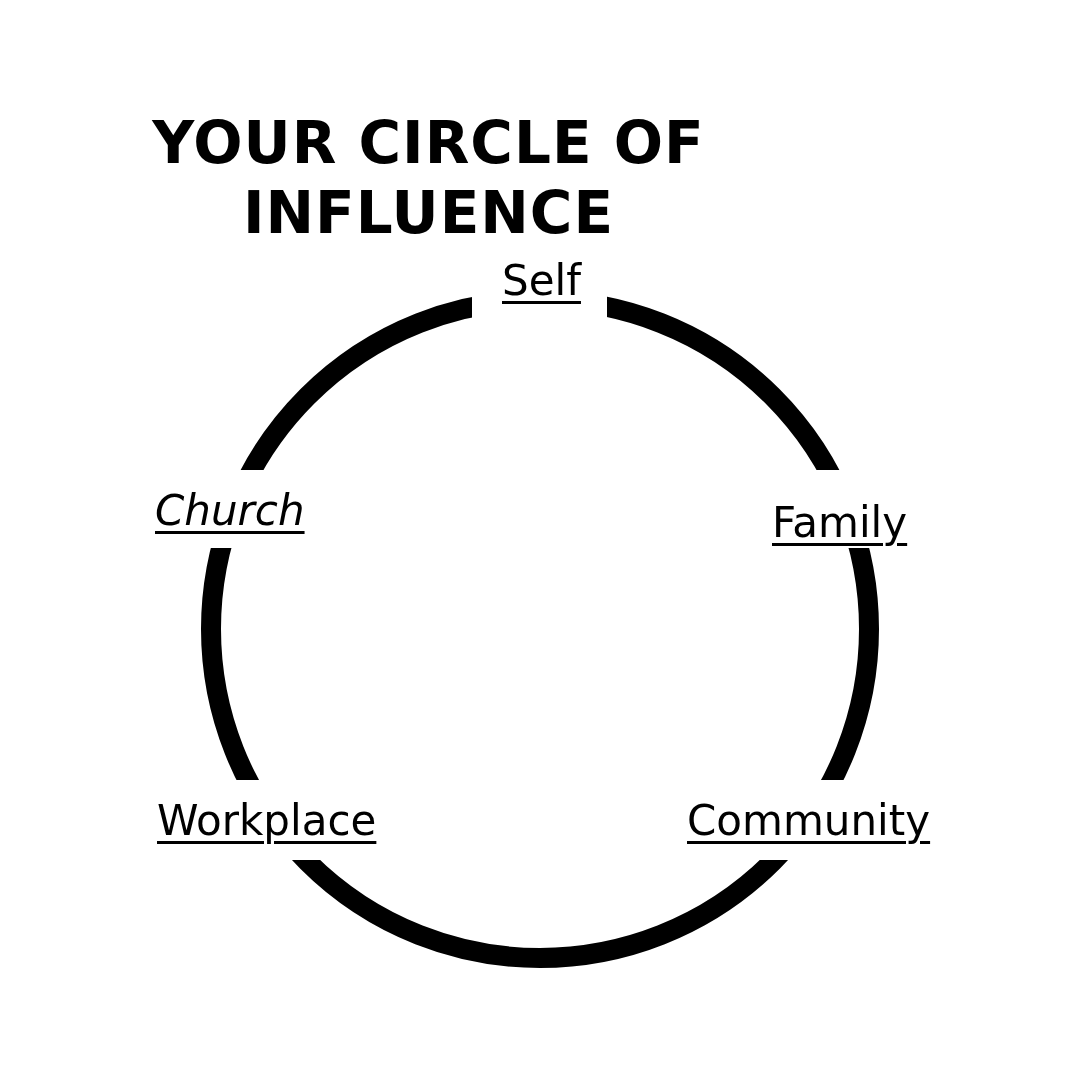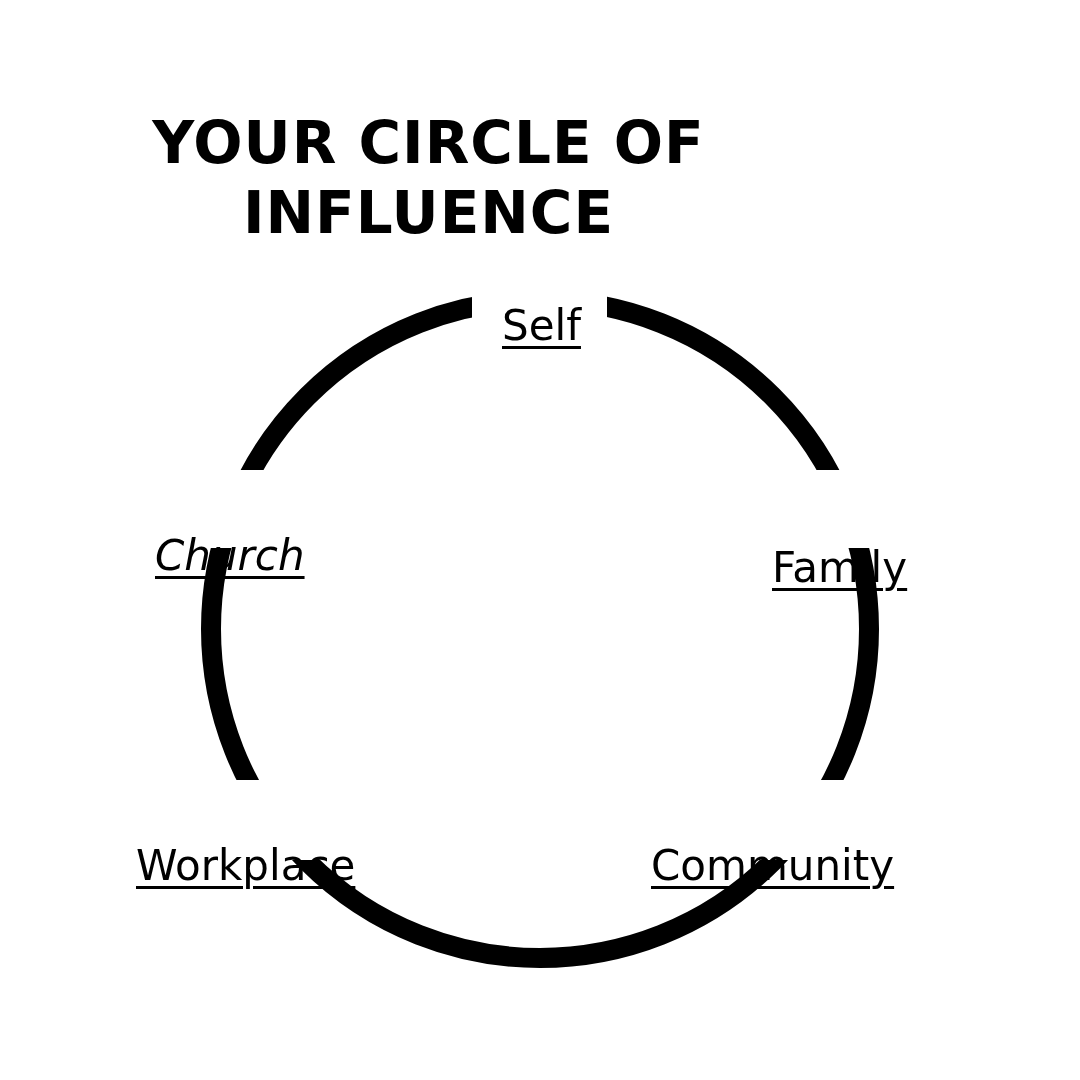--- a/index.html
+++ b/index.html
@@ -8,21 +8,20 @@
     position: absolute; left: 0; top: 108px; width: 857px; text-align: center;
     font-family: "DejaVu Sans", sans-serif; font-weight: bold; font-size: 58px;
     letter-spacing: 1px; color: #000; line-height: 70px;
   }
   svg.ring { position: absolute; left: 0; top: 0; }
   .label {
     position: absolute; font-family: "DejaVu Sans", sans-serif; font-size: 42px;
     color: #000; text-decoration: underline; text-decoration-thickness: 3px;
     text-underline-offset: 6px; line-height: 50px; white-space: nowrap;
     cursor: pointer;
-    margin-top: 45px;
   }
 </style>
 </head>
 <body>
 
 <div class="title">YOUR CIRCLE OF INFLUENCE</div>
 
 <svg class="ring" width="1080" height="1080" viewBox="0 0 1080 1080">
   <defs>
     <mask id="gaps">
@@ -32,15 +31,15 @@
       <rect x="740" y="470" width="170" height="78" fill="black"></rect>
       <rect x="170" y="780" width="170" height="80" fill="black"></rect>
       <rect x="740" y="780" width="170" height="80" fill="black"></rect>
     </mask>
   </defs>
   <circle cx="540" cy="629" r="329" fill="none" stroke="#000" stroke-width="20" mask="url(#gaps)"></circle>
 </svg>
 
 <div class="label" style="left:502px; top:256px;">Self</div>
 <div class="label" style="left:772px; top:498px;">Family</div>
-<div class="label" style="left:651px; top:796px;text-align:right;">Community</div>
-<div class="label" style="left:136px; top:796px;">Workplace</div>
+<div class="label" style="left:687px; top:796px;text-align:right;">Community</div>
+<div class="label" style="left:157px; top:796px;">Workplace</div>
 <div class="label" style="left:155px; top:486px;font-style:italic;">Church</div>
 
 </body></html>

